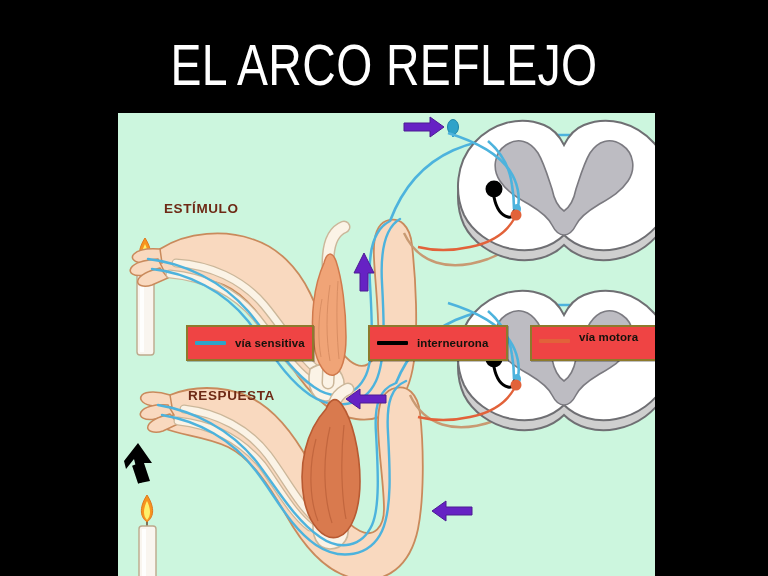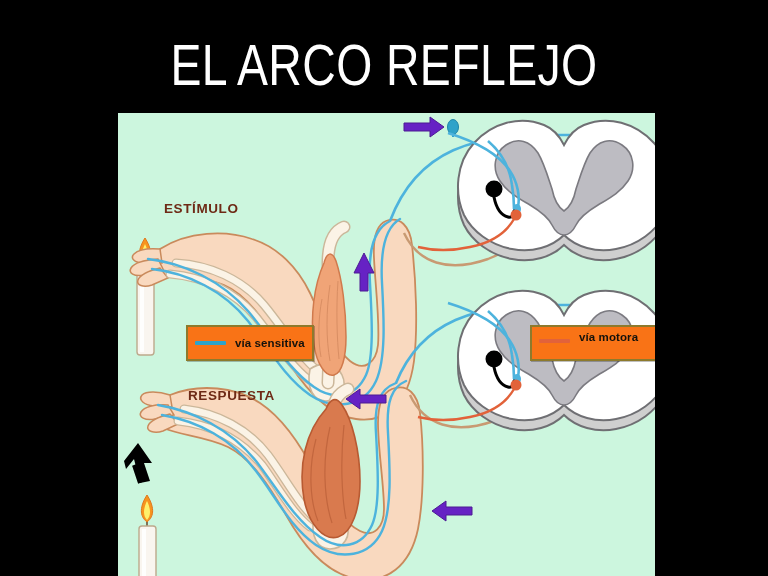--- a/index.html
+++ b/index.html
@@ -41,21 +41,21 @@
   #diagram-svg{display:block;width:537px;height:468px;}
 
   
   .legend-row{
     position:absolute;
     left:0;top:212px;width:537px;height:26px;
   }
   .legend-box{
     position:absolute;
     height:28px;
-    background:#f97316;
+    background:#ef4444;
     border:2px solid #8d7a2c;
     display:flex;align-items:center;
     padding:16px 7px;
     box-sizing:border-box;
     box-shadow:1px 1px 0 rgba(0,0,0,.25);
   }
   .legend-swatch{
     display:inline-block;
     width:31px;height:4px;
     margin-right:9px;
@@ -330,20 +330,24 @@
     <div class="caption" id="caption-estimulo">ESTÍMULO</div>
     <div class="caption" id="caption-respuesta">RESPUESTA</div>
 
     <div class="legend-row">
 
       <div class="legend-box" id="legend-sensitiva">
         <span class="legend-swatch" id="swatch-sensitiva" style="background: rgb(47, 163, 201);"></span>
         <span class="legend-label">vía sensitiva</span>
       </div>
 
+      <div class="legend-box" id="legend-interneurona">
+        <span class="legend-swatch" id="swatch-interneurona" style="background: rgb(0, 0, 0);"></span>
+        <span class="legend-label">interneurona</span>
+      </div>
 
       <div class="legend-box" id="legend-motora">
         <span class="legend-swatch" id="swatch-motora" style="background: rgb(226, 98, 58);"></span>
         <span class="legend-label">vía motora</span>
       </div>
 
     </div>
 
   </div>
 </div>

